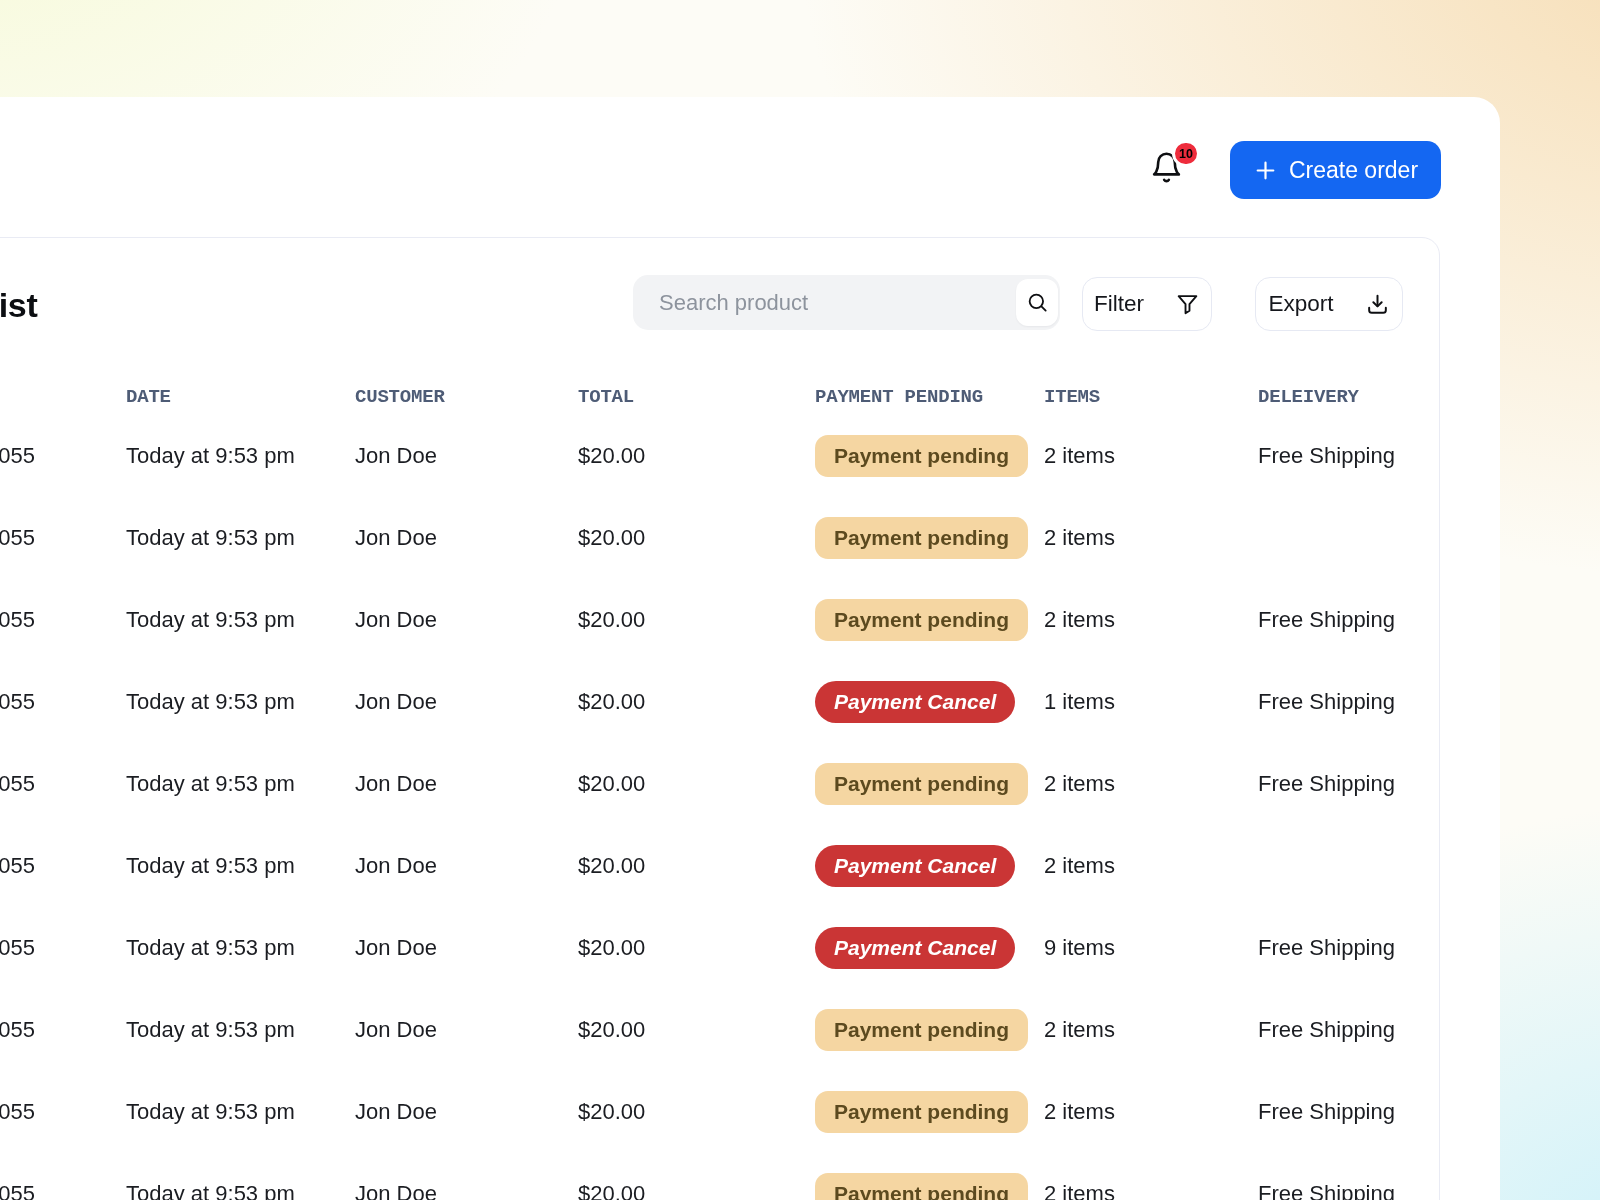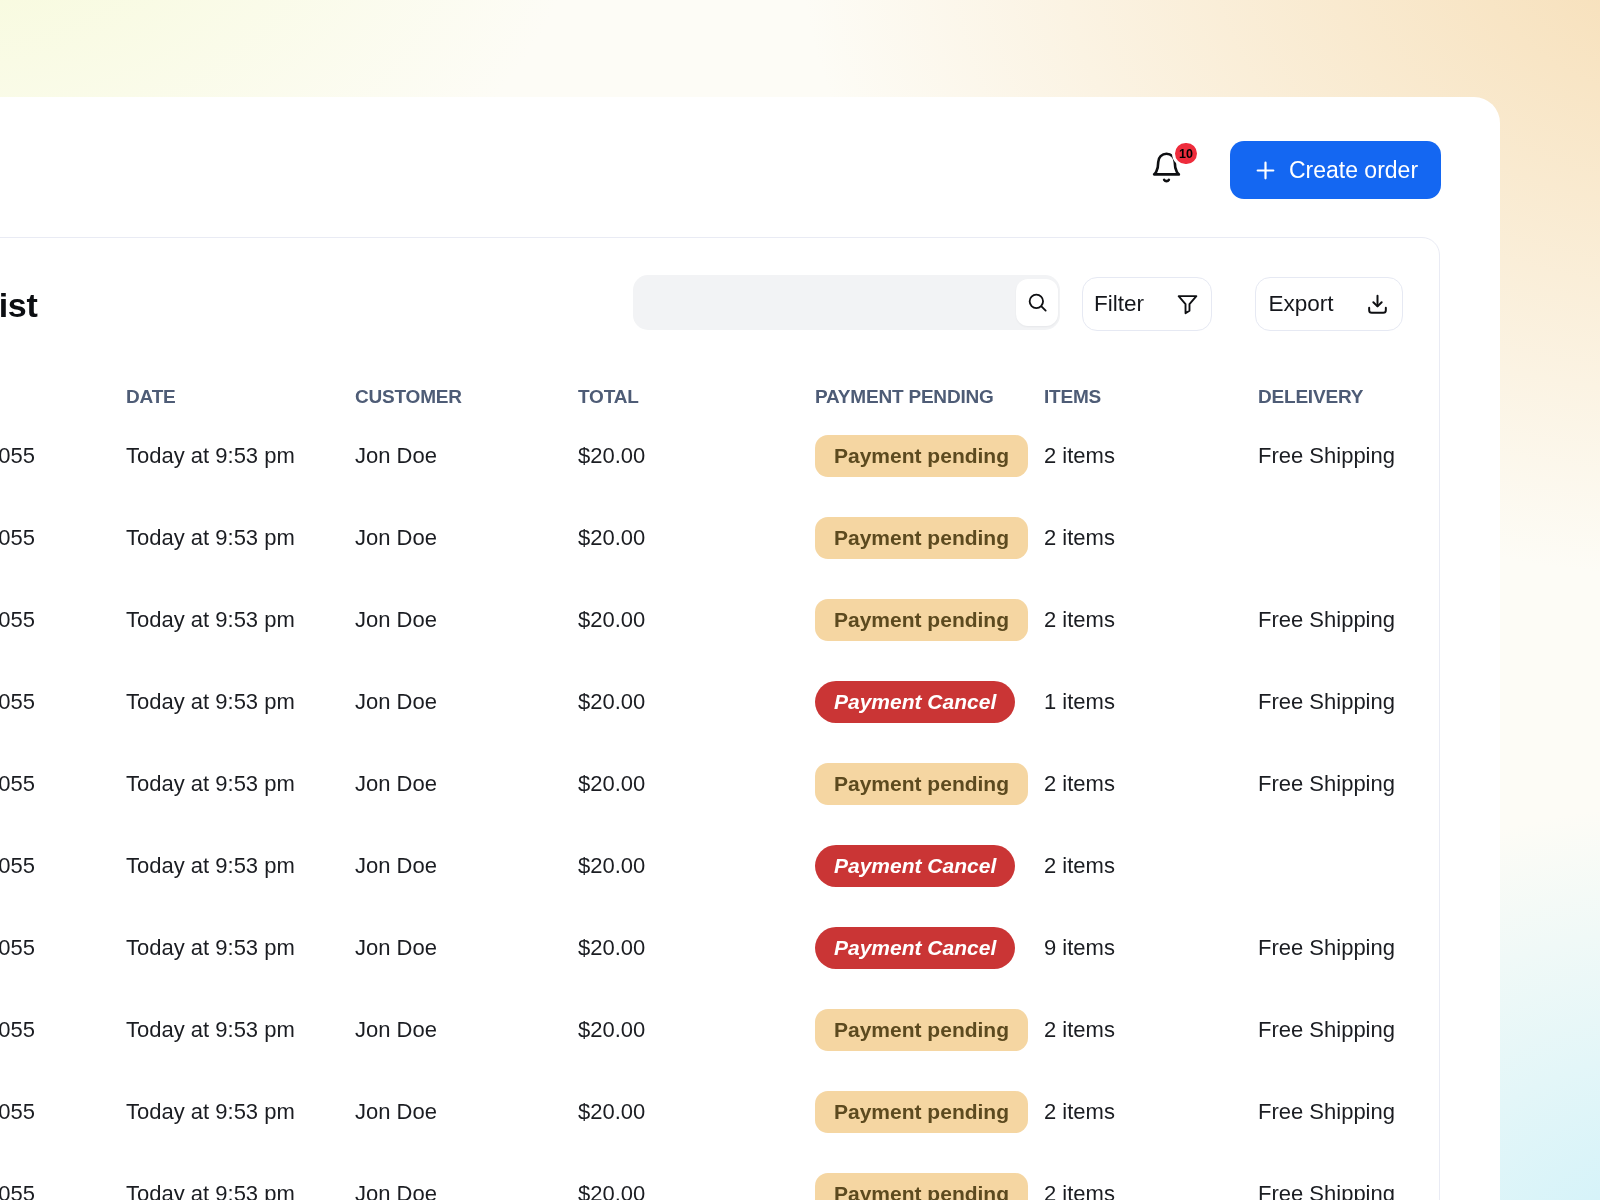--- a/index.html
+++ b/index.html
@@ -72,21 +72,21 @@
     font-size:22.5px; font-weight:500; color:#15171c; font-family:"Liberation Sans",sans-serif;
   }
   .tool-btn svg { width:25px; height:25px; }
   .filter-btn { left:1082px; width:130px; }
   .export-btn { left:1255px; width:148px;align-items:center; }
 
   
   .thead { position:absolute; left:0; top:386px; width:1440px; height:24px; }
   .th {
     position:absolute; top:0; font-size:19px; font-weight:700; color:#4e5c76;
-    letter-spacing:-0.2px; white-space:nowrap;
+    letter-spacing:-0.2px; white-space:nowrap;font-family:Liberation Mono, monospace;
   }
   .tbody { position:absolute; left:0; top:0; width:1440px; height:1200px; }
   .trow { position:absolute; left:0; width:1551px; height:82px; }
   .cell {
     position:absolute; top:50%; transform:translateY(-50%);
     font-size:22px; color:#1b1d22; white-space:nowrap;
   }
   .c-id      { left:-85px; width:120px; text-align:right; }
   .h-date,  .c-date     { left:126px; }
   .h-cust,  .c-customer { left:355px; }
@@ -121,20 +121,21 @@
       <path d="M12 4.5v15M4.5 12h15"></path>
     </svg>
     <span>Create order</span>
   </button>
 
   <div class="card"></div>
 
   <div class="page-title">Order List</div>
 
   <div class="searchbar">
+    <input type="text" placeholder="Search product" style="">
     <div class="search-sq">
       <svg viewBox="0 0 24 24" fill="none" stroke="#0e0f12" stroke-width="1.9" stroke-linecap="round">
         <circle cx="10.8" cy="10.8" r="7"></circle>
         <path d="M20.5 20.5l-4.4-4.4"></path>
       </svg>
     </div>
   </div>
 
   <button class="tool-btn filter-btn">
     <span>Filter</span>

